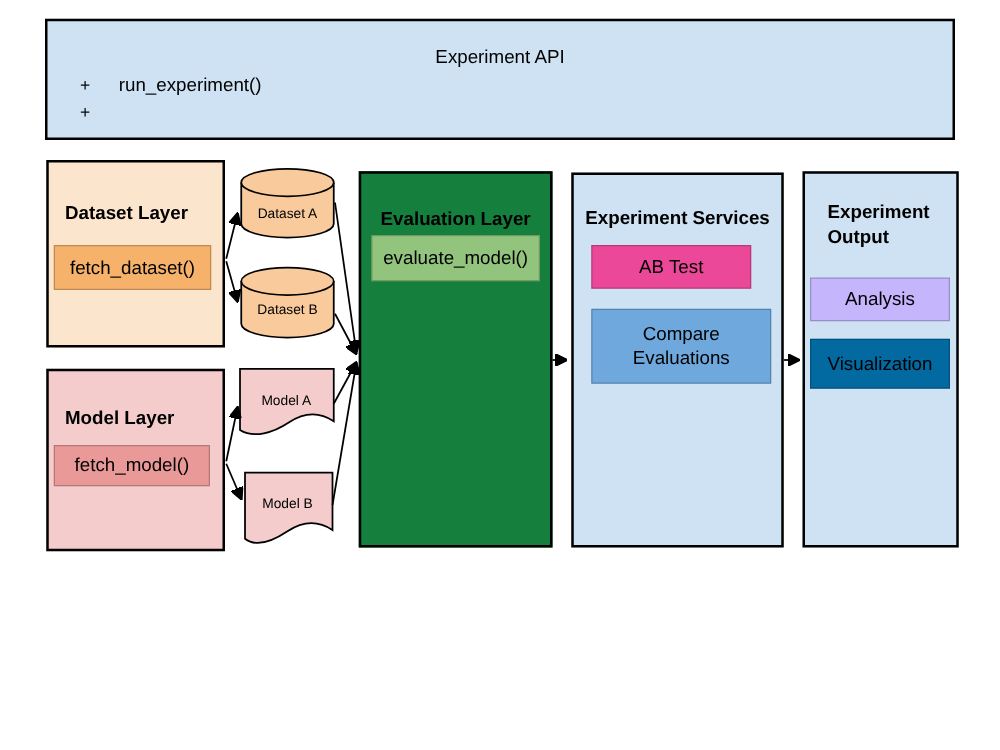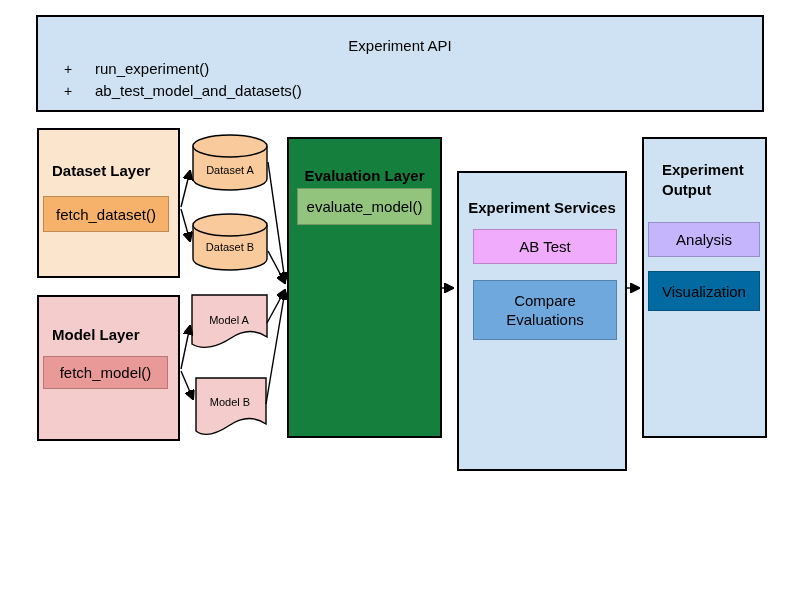--- a/index.html
+++ b/index.html
@@ -38,21 +38,21 @@
     font-size: 15px;
     line-height: 21px;
     padding-left: 26px;
   }
   .api-method .bullet { width: 31px; font-size: 14px; }
 
   
   .dataset-box { left: 37px; top: 128px; width: 143px; height: 150px; background: #fce5cd; }
   .model-box   { left: 37px; top: 295px; width: 143px; height: 146px; background: #f4cccc; }
   .eval-box    { left: 287px; top: 137px; width: 155px; height: 301px; background: #15803d; }
-  .services-box{ left: 457px; top: 138px; width: 170px; height: 300px; background: #cfe2f3; margin-top: 33px; }
+  .services-box{ left: 457px; top: 138px; width: 170px; height: 300px; background: #cfe2f3; }
   .output-box  { left: 642px; top: 137px; width: 125px; height: 301px; background: #cfe2f3; }
 
   .box-title {
     font-weight: bold;
     font-size: 15px;
     line-height: 18px;
   }
   .dataset-box .box-title { margin: 32px 0 0 13px; }
   .model-box .box-title   { margin: 29px 0 0 13px; }
   .eval-box .box-title    { margin-top: 28px; text-align: center; }
@@ -65,21 +65,21 @@
     align-items: center;
     justify-content: center;
     text-align: center;
     font-size: 15px;
     line-height: 19px;
     border: 1px solid rgba(0,0,0,0.22);
   }
   .fetch-dataset  { left: 4px;  top: 66px;  width: 126px; height: 36px; background: #f6b26b; }
   .fetch-model    { left: 4px;  top: 59px;  width: 125px; height: 33px; background: #ea9999; }
   .evaluate-model { left: 8px;  top: 49px;  width: 135px; height: 37px; background: #93c47d; }
-  .ab-test        { left: 14px; top: 56px;  width: 144px; height: 35px; background: #f0abfc; }
+  .ab-test        { left: 14px; top: 56px;  width: 128px; height: 35px; background: #ec4899; }
   .compare-evals  { left: 14px; top: 107px; width: 144px; height: 60px; background: #6fa8dc; padding: 0 26px; }
   .analysis       { left: 4px;  top: 83px;  width: 112px; height: 35px; background: #c4b5fd; }
   .visualization  { left: 4px;  top: 132px; width: 112px; height: 40px; background: #0369a1; }
 
   
   .overlay {
     position: absolute;
     left: 0; top: 0;
     pointer-events: none;
   }
@@ -103,21 +103,20 @@
 
   <div class="box api-box">
     <div class="api-title">Experiment API</div>
     <div class="api-methods">
       <div class="api-method">
         <span class="bullet">+</span>
         <span>run_experiment()</span>
       </div>
       <div class="api-method">
         <span class="bullet">+</span>
-        <span>ab_test_model_and_datasets()</span>
       </div>
     </div>
   </div>
 
   <div class="box model-box">
     <div class="box-title">Model Layer</div>
     <div class="pill fetch-model">fetch_model()</div>
   </div>
 
   <div class="box dataset-box">

